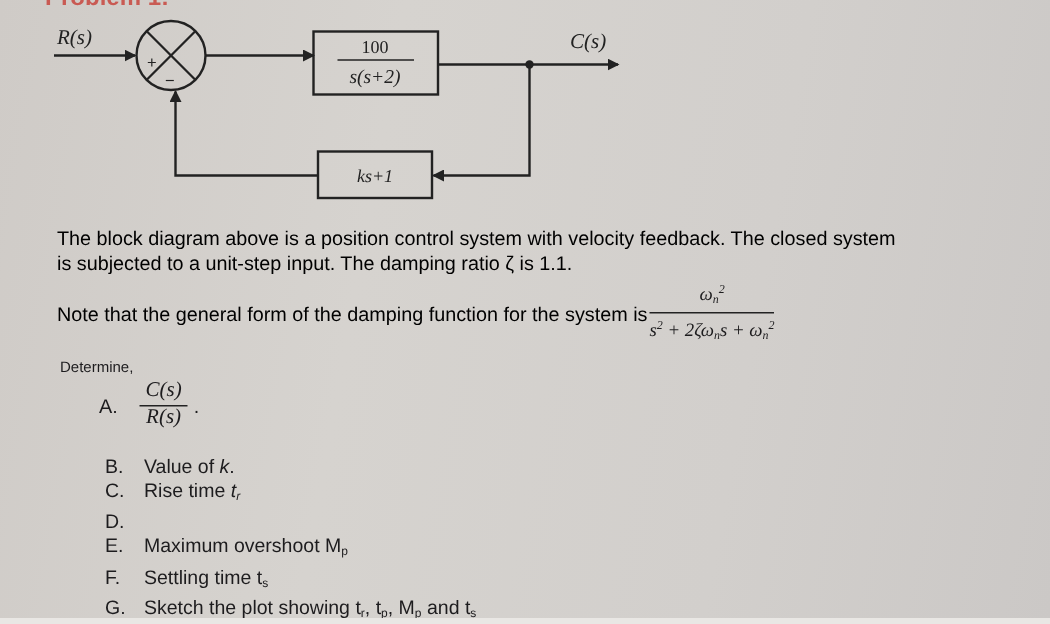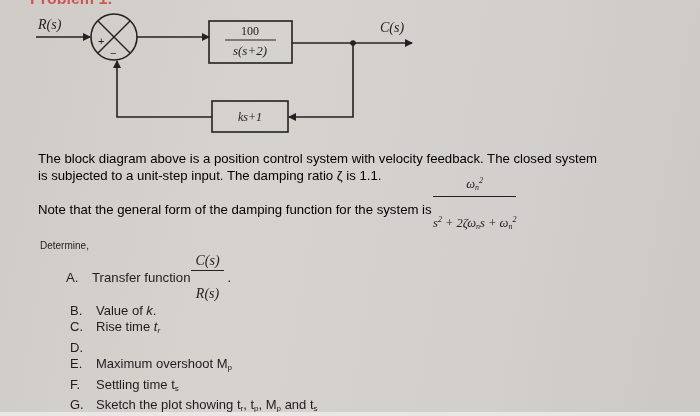--- a/index.html
+++ b/index.html
@@ -20,22 +20,22 @@
     position: absolute; font-family: "Liberation Sans", sans-serif; font-size: 13.2px;
     line-height: 17px; color: #000000;
   }
   .para1 { left: 38px; top: 150px; width: 640px; }
   .para2 { left: 38px; top: 201px; }
   .frac {
     display: inline-block; vertical-align: middle; text-align: center;
     font-family: "Liberation Serif", serif; font-style: italic; line-height: 14px;
   }
   .frac .num { display: block; border-bottom: 1px solid #222; padding: 0 3px 1px; }
-  .frac .den { display: block; padding-top: 1px; margin-top: 15px; }
-  .general-frac { position: absolute; left: 433px; top: 174px; font-size: 12.5px; }
+  .frac .den { display: block; padding-top: 1px; }
+  .general-frac { position: absolute; left: 433px; top: 186px; font-size: 12.5px; }
   .determine { position: absolute; left: 40px; top: 240px; font-family: "Liberation Sans", sans-serif; font-size: 10px; }
   .itemA { position: absolute; left: 66px; top: 254px; font-family: "Liberation Sans", sans-serif; font-size: 13.2px; display:flex; align-items:center; }
   .itemA .frac { font-size: 14px; margin-left: 1px; }
   .itemA .frac .num { padding: 0 4px 2px; }
   .list { position: absolute; left: 70px; top: 303px; font-family: "Liberation Sans", sans-serif; font-size: 13px; line-height: 16.4px; }
   .list .row { display: flex; }
   .list .letter { width: 26px; }
   sub.s { font-size: 8px; vertical-align: -2px; }
   sup.s { font-size: 8px; }
   .bottom-edge { position: absolute; left: 0; top: 412px; width: 700px; height: 4px; background: #e9e7e4; }
@@ -93,21 +93,20 @@
 
 <div class="frac general-frac">
   <span class="num">ω<sub class="s">n</sub><sup class="s">2</sup></span>
   <span class="den">s<sup class="s">2</sup> + 2ζω<sub class="s">n</sub>s + ω<sub class="s">n</sub><sup class="s">2</sup></span>
 </div>
 
 <div class="determine">Determine,</div>
 
 <div class="itemA">
   <span style="width:26px">A.</span>
-  <span>Transfer function</span>
   <span class="frac">
     <span class="num">C(s)</span>
     <span class="den">R(s)</span>
   </span>
   <span style="margin-left:4px">.</span>
 </div>
 
 <div class="list">
   <div class="row">
     <span class="letter">B.</span>

